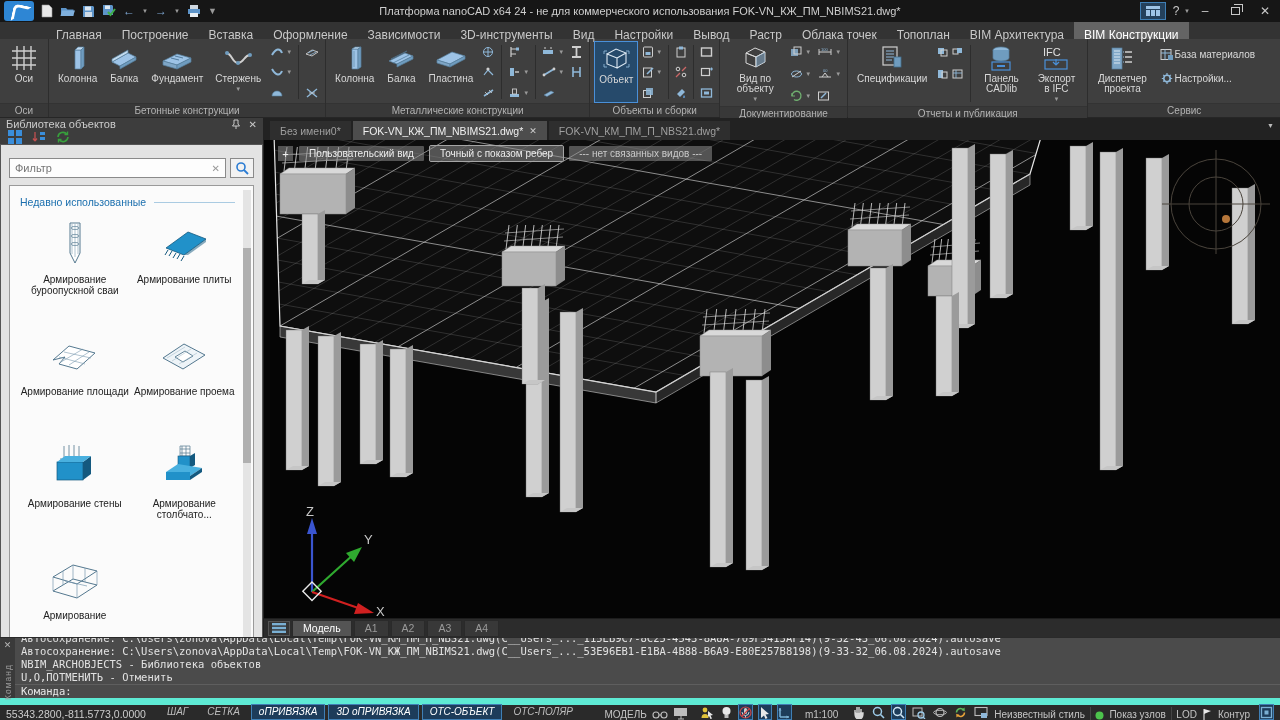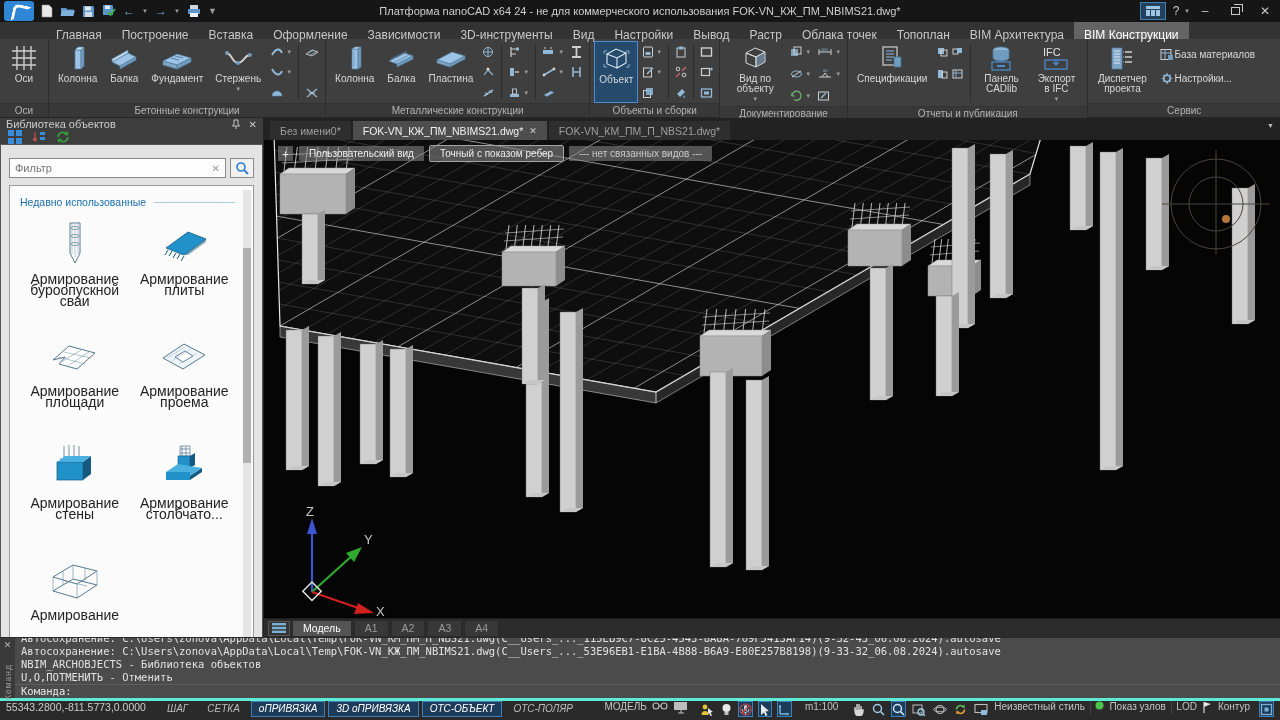--- a/index.html
+++ b/index.html
@@ -55,21 +55,21 @@
   .filterbox input { flex:1; border:none; outline:none; font-size:11px; color:#444; background:transparent; font-family:"Liberation Sans",sans-serif; }
   .srchbtn { width:24px; height:20px; background:#f2f2f2; border:1px solid #8a8a8a; }
   .liblist { margin-top:7px; flex:1; background:#fbfbfb; border:1px solid #9a9a9a; position:relative; overflow:hidden; padding:6px 14px 0 10px; }
   .section { display:flex; align-items:center; height:20px; }
   .section .stxt { color:#1b6fae; font-size:10.5px; white-space:nowrap; }
   .section .line { flex:1; height:1px; background:#aacbe2; margin:0 4px 0 8px; }
   .section .arr { color:#1b6fae; font-size:7px; }
   .itemgrid { display:grid; grid-template-columns:1fr 1fr; row-gap:4px; }
   .libitem { height:108px; display:flex; flex-direction:column; align-items:center; justify-content:flex-start; padding-top:6px; }
   .libitem .ic { height:52px; display:flex; align-items:center; }
-  .libitem .ilbl { margin-top:4px; font-size:14px; line-height:11px; color:#222; text-align:center; max-width:110px; }
+  .libitem .ilbl { margin-top:4px; font-size:10px; line-height:11px; color:#222; text-align:center; max-width:110px; }
   .lscroll { position:absolute; right:2px; top:4px; bottom:4px; width:8px; background:#e4e4e4; }
   .lthumb { position:absolute; left:0; right:0; top:58px; height:215px; background:#b0b0b0; }
   .lp-tabs { height:21px; background:#333; display:flex; align-items:flex-end; gap:12px; padding:0 2px; }
   .lp-tab { padding:2px 10px 3px; font-size:10.5px; color:#9a9a9a; background:#3d3d3d; }
   .lp-tab.active { background:#565656; color:#e8e8e8; }
 
   
   .rightcol { flex:1; display:flex; flex-direction:column; min-width:0; }
   .doctabs { height:22px; background:#222; display:flex; align-items:flex-end; padding-left:6px; position:relative; }
   .doctab { height:19px; display:flex; align-items:center; gap:6px; padding:0 10px; font-size:10.5px; color:#9f9f9f; background:#2e2e2e; margin-right:2px; }
@@ -95,21 +95,21 @@
   .console { height:61px; background:#4b4b4b; display:flex; position:relative; border-top:1px solid #2a2a2a; }
   .gutter { width:15px; background:#3a3a3a; display:flex; flex-direction:column; align-items:center; padding-top:2px; color:#b5b5b5; }
   .gutter .gx { font-size:9px; }
   .gutter .gtxt { margin-top:14px; writing-mode:vertical-rl; transform:rotate(180deg); font-size:8.5px; color:#9a9a9a; letter-spacing:1px; }
   .clines { flex:1; overflow:hidden; padding:0 6px; font-family:"DejaVu Sans Mono", monospace; font-size:10.5px; color:#e2e2e2; }
   .clines-inner { margin-top:-6px; }
   .cline { height:13px; line-height:13px; white-space:nowrap; }
   .cprompt { position:absolute; left:15px; right:0; bottom:0; height:14px; border-top:1px solid #5e5e5e; padding:0 6px; font-family:"DejaVu Sans Mono", monospace; font-size:10.5px; color:#e8e8e8; line-height:13px; background:#4b4b4b; }
 
   
-  .statusbar { height:22px; background:#2a2a2a; border-top:3px solid #5eead4; display:flex; align-items:flex-start; padding:0 6px; gap:5px; font-size:10px; color:#bdbdbd; }
+  .statusbar { height:22px; background:#2a2a2a; border-top:7px solid #5eead4; display:flex; align-items:flex-end; padding:0 6px; gap:5px; font-size:10px; color:#bdbdbd; }
   .coords { font-size:10.5px; color:#cccccc; margin-right:8px; white-space:nowrap; }
   .sbtn { padding:1px 7px 2px; border:1px solid transparent; color:#bdbdbd; white-space:nowrap; }
   .sbtn.active { background:#1d3c5a; border-color:#3f7fb5; color:#fff; }
   .vsep { width:1px; height:13px; background:#454545; }
   .sbox { display:flex; align-items:center; justify-content:center; width:20px; height:16px; border:1px solid transparent; }
   .sbox.blue { background:#1d3c5a; border-color:#3f7fb5; }
   .slabel { white-space:nowrap; color:#c4c4c4; }
 </style>
 </head>
 <body>

